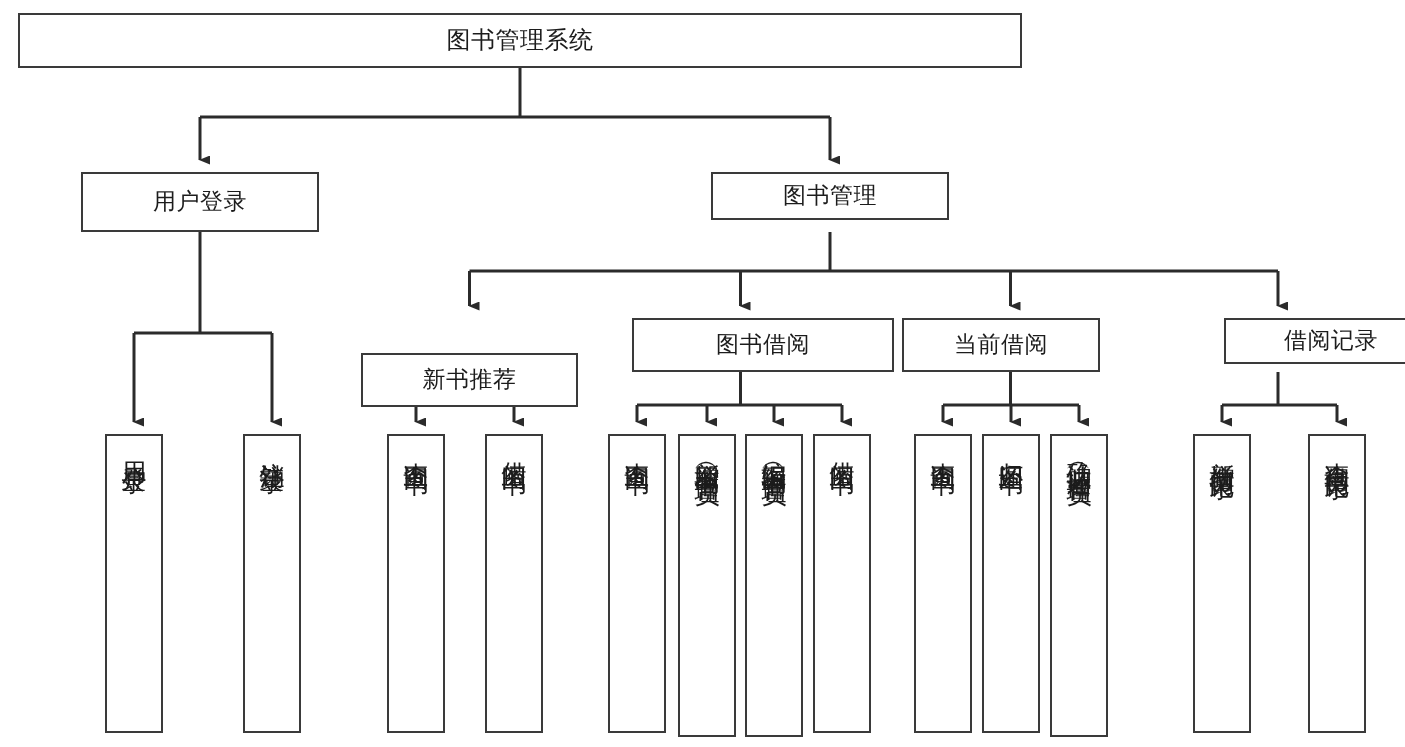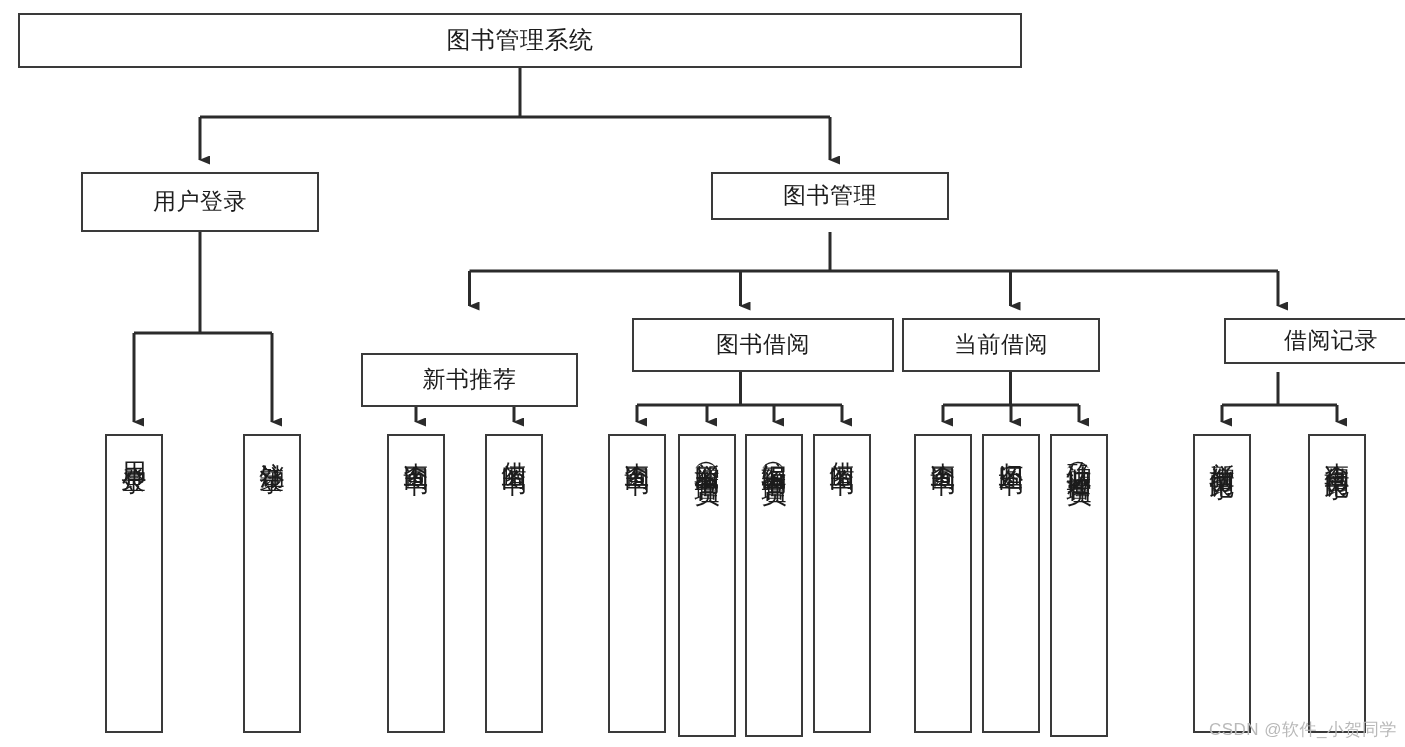--- a/index.html
+++ b/index.html
@@ -174,14 +174,13 @@
         <span class="label">确认归还（管理员）</span>
       </div>
       <div class="node vertical" style="left: 1193px; top: 434px; width: 58px; height: 299px;">
         <span class="label">新增借阅记录</span>
       </div>
       <div class="node vertical" style="left: 1308px; top: 434px; width: 58px; height: 299px;">
         <span class="label">查询借阅记录</span>
       </div>
     </div>
 
-  <div id="watermark">CSDN @软件_小贺同学</div>
 </div>
 
 </body></html>

